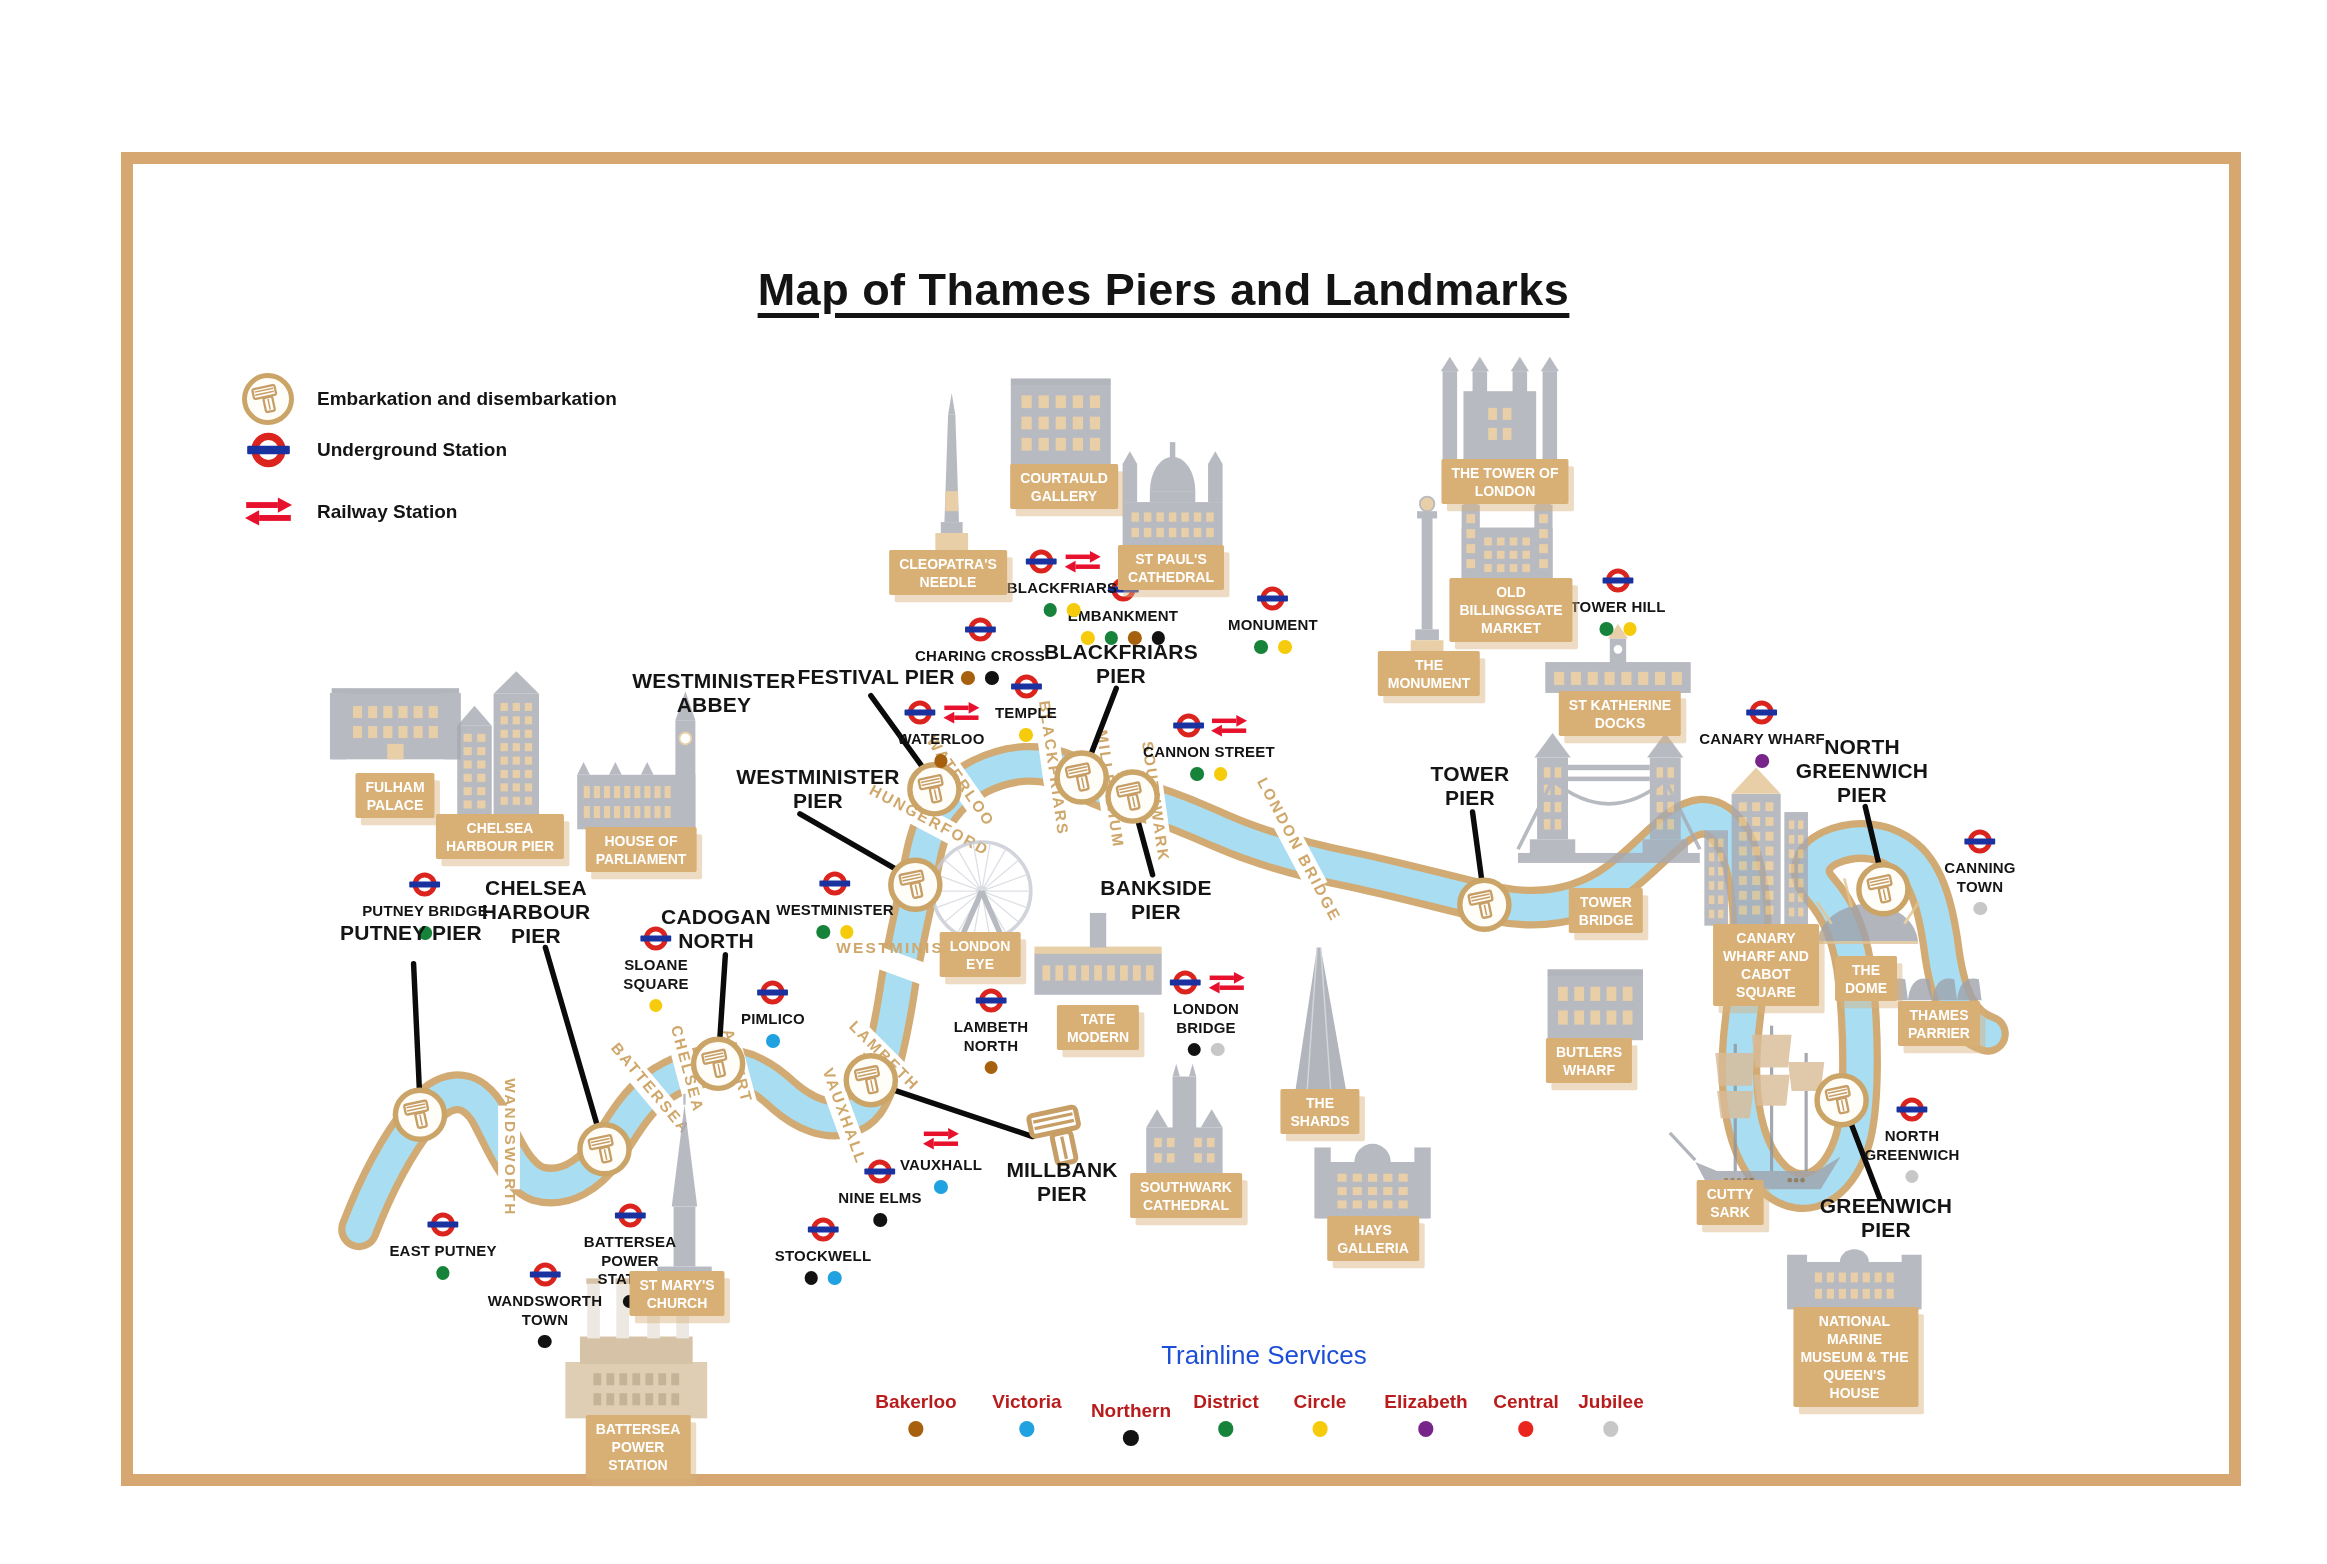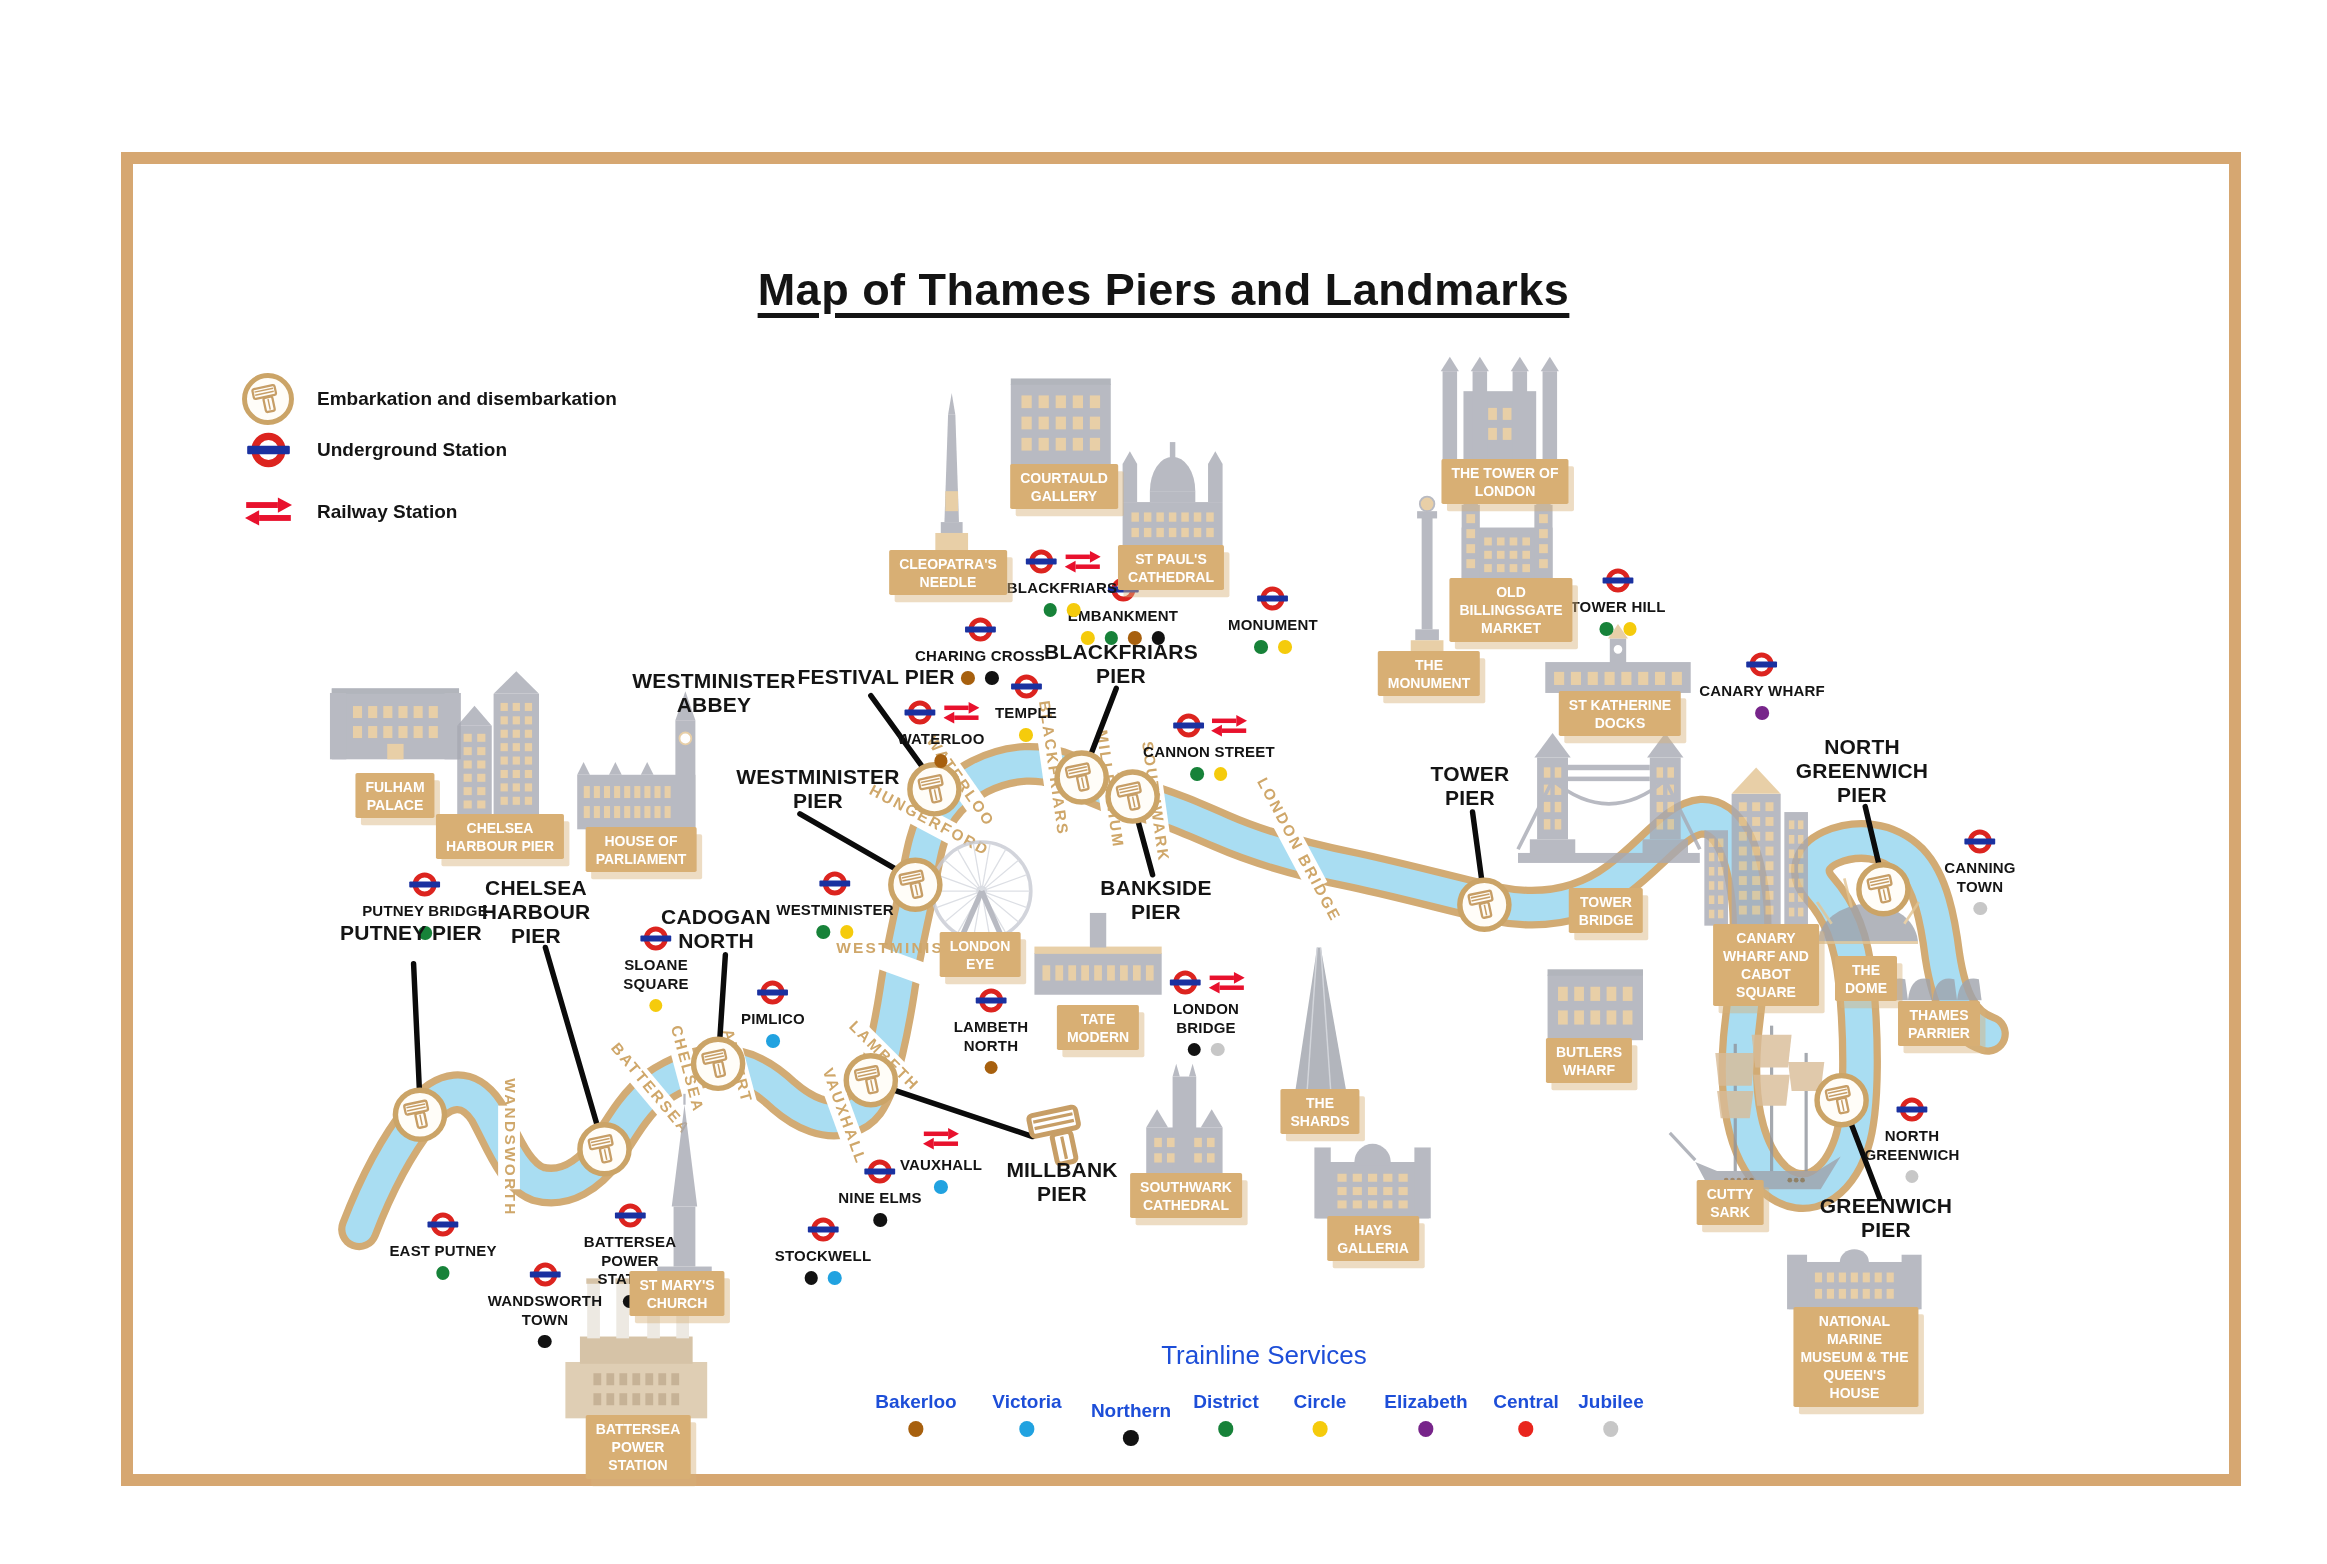--- a/index.html
+++ b/index.html
@@ -25,21 +25,21 @@
   .pier-label{position:absolute;transform:translate(-50%,-50%);text-align:center;
               font-size:21px;font-weight:700;line-height:1.15;color:#141414;
               white-space:pre-line;letter-spacing:0.2px;}
   
   .lmk{position:absolute;transform:translateX(-50%);background:#D8AF74;color:#ffffff;
        font-size:14px;font-weight:700;line-height:1.3;padding:4.5px 10px;text-align:center;
        white-space:pre-line;border-radius:1.8px;box-shadow:5.5px 7.3px 0 rgba(214,178,122,.45);}
   
   .tl-title{position:absolute;transform:translate(-50%,-50%);font-size:26px;font-weight:400;color:#1d4ed8;}
   .tl-item{position:absolute;transform:translateX(-50%);text-align:center;}
-  .tl-name{font-size:19px;font-weight:700;color:#1d4ed8;white-space:nowrap;}
+  .tl-name{font-size:19px;font-weight:700;color:#b91c1c;white-space:nowrap;}
   .tl-dot{width:15.5px;height:15.5px;border-radius:50%;margin:8.2px auto 0 auto;}
   #map-svg{position:absolute;left:0;top:0;}
 </style>
 </head>
 <body>
 
 <div class="frame"></div>
 <h1 class="title">Map of Thames Piers and Landmarks</h1>
 
 <div class="key" id="key">
@@ -1059,21 +1059,21 @@
           <circle cx="19" cy="16" r="10.5" fill="#fff" stroke="#DC241F" stroke-width="5.5"></circle>
           <rect x="2" y="12.8" width="34" height="6.4" rx="1" fill="#1A31A0"></rect>
         </svg>
       </div>
     <div class="st-name">TOWER HILL</div>
     <div class="st-dots">
         <span class="dot" style="background:#178239"></span>
         <span class="dot" style="background:#F5CB0C"></span>
       </div>
     </div>
-    <div class="station" style="left: 1762px; top: 648px;">
+    <div class="station" style="left: 1762px; top: 696px;">
       <div class="st-icons">
         <svg width="35" height="29" viewBox="0 0 38 32">
           <circle cx="19" cy="16" r="10.5" fill="#fff" stroke="#DC241F" stroke-width="5.5"></circle>
           <rect x="2" y="12.8" width="34" height="6.4" rx="1" fill="#1A31A0"></rect>
         </svg>
       </div>
     <div class="st-name">CANARY WHARF</div>
     <div class="st-dots">
         <span class="dot" style="background:#77258A"></span>
       </div>

